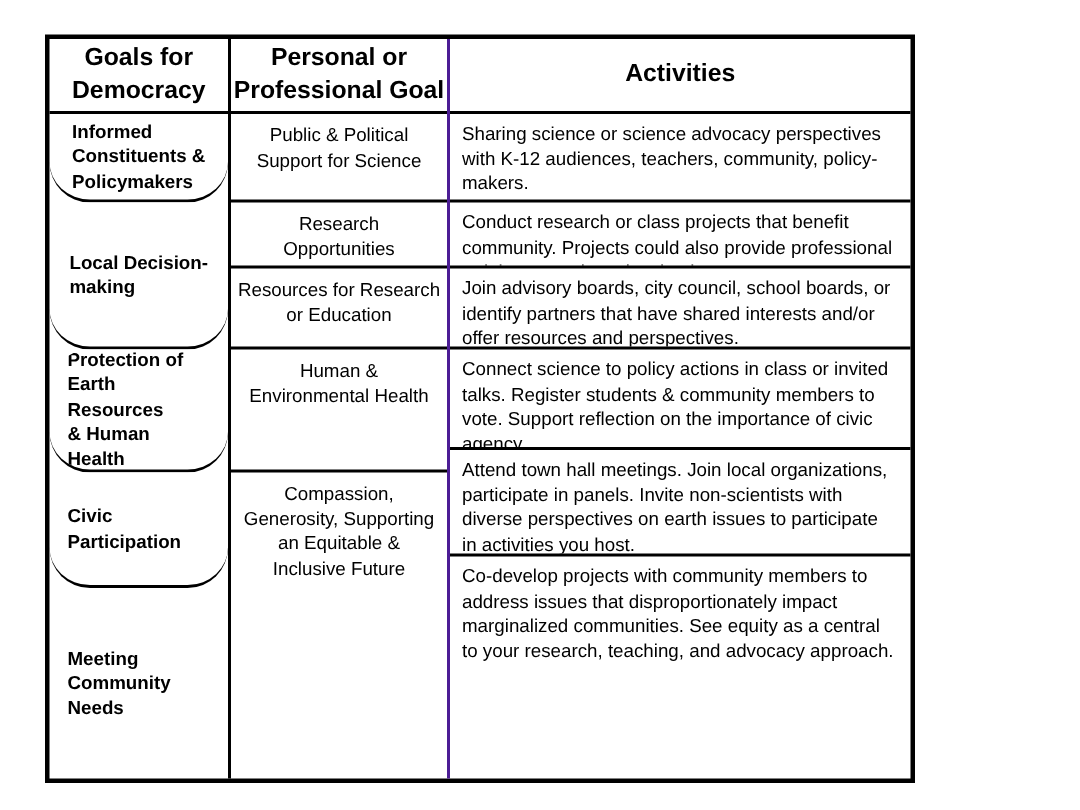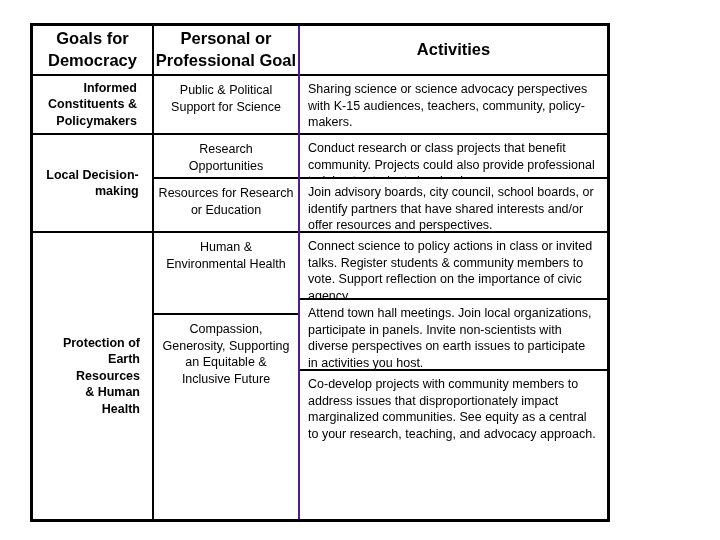--- a/index.html
+++ b/index.html
@@ -38,26 +38,27 @@
   .hcell{
     display:flex;align-items:center;justify-content:center;
     text-align:center;
     font-weight:bold;
     font-size:16.5px;
     line-height:1.32;
     white-space:pre-line;
   }
   .gcell{
     display:flex;align-items:center;justify-content:center;
-    text-align:right;
+    text-align:left;
     font-weight:bold;
     font-size:12.5px;
     line-height:1.32;
     white-space:pre-line;
     padding:2px 12px;
+    border-radius:27px;
   }
   .pcell{
     text-align:center;
     font-size:12.5px;
     line-height:1.32;
     white-space:pre-line;
     padding:6px 4px 0 4px;
   }
   .acell{
     text-align:left;
@@ -76,20 +77,23 @@
       <div class="cell hcell" style="height:50px">Goals for
 Democracy</div>
       <div class="cell gcell" style="height:59px">Informed
 Constituents &amp;
 Policymakers</div>
       <div class="cell gcell" style="height:98px">Local Decision-
 making</div>
       <div class="cell gcell" style="height:82px">Protection of
 Earth Resources
 &amp;  Human Health</div>
+      <div class="cell gcell" style="height:77px">Civic Participation</div>
+      <div class="cell gcell" style="height:74px">Meeting
+Community Needs</div>
     </div>
 
     <div class="col col-personal">
       <div class="cell hcell" style="height:50px">Personal or
 Professional Goal</div>
       <div class="cell pcell" style="height:59px">Public &amp; Political
 Support for Science</div>
       <div class="cell pcell" style="height:44px">Research
 Opportunities</div>
       <div class="cell pcell" style="height:54px">Resources for Research
@@ -97,21 +101,21 @@
       <div class="cell pcell" style="height:82px">Human &amp;
 Environmental Health</div>
       <div class="cell pcell">Compassion,
 Generosity, Supporting
 an Equitable &amp;
 Inclusive Future</div>
     </div>
 
     <div class="col col-activities">
       <div class="cell hcell" style="height:50px">Activities</div>
-      <div class="cell acell" style="height:59px">Sharing science or science advocacy perspectives  with K-15 audiences, teachers, community, policy-makers.</div>
+      <div class="cell acell" style="height:59px">Sharing science or science advocacy perspectives  with K-12 audiences, teachers, community, policy-makers.</div>
       <div class="cell acell" style="height:44px">Conduct research or class projects that benefit community. Projects could also provide professional training to students involved.</div>
       <div class="cell acell" style="height:54px">Join advisory boards, city council, school boards, or identify partners that have shared interests and/or offer resources and perspectives.</div>
       <div class="cell acell" style="height:67px">Connect science to policy actions in class or invited talks. Register students &amp; community members to vote. Support reflection on the importance of civic agency.</div>
       <div class="cell acell" style="height:71px">Attend town hall meetings. Join local organizations, participate in panels. Invite non-scientists with diverse perspectives on earth issues to participate in activities you host.</div>
       <div class="cell acell">Co-develop projects with community members to address issues that disproportionately impact marginalized communities.  See equity as a central to your research, teaching, and advocacy approach.</div>
     </div>
 
   </div>
 </div>
 

